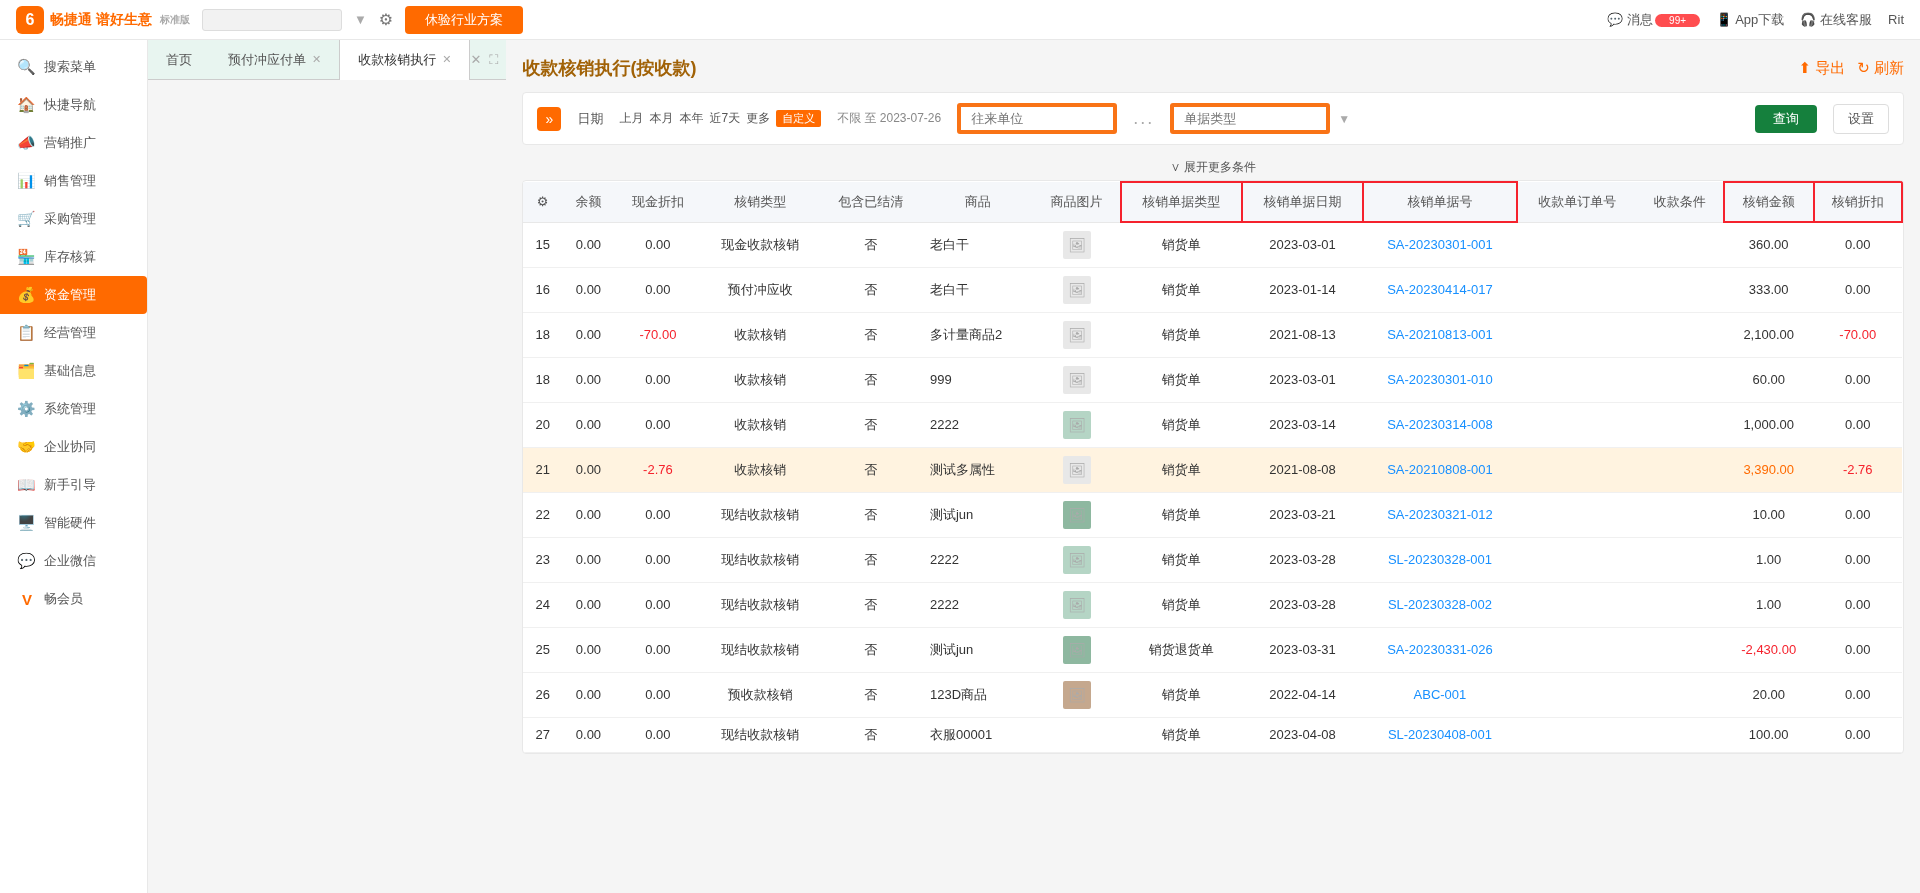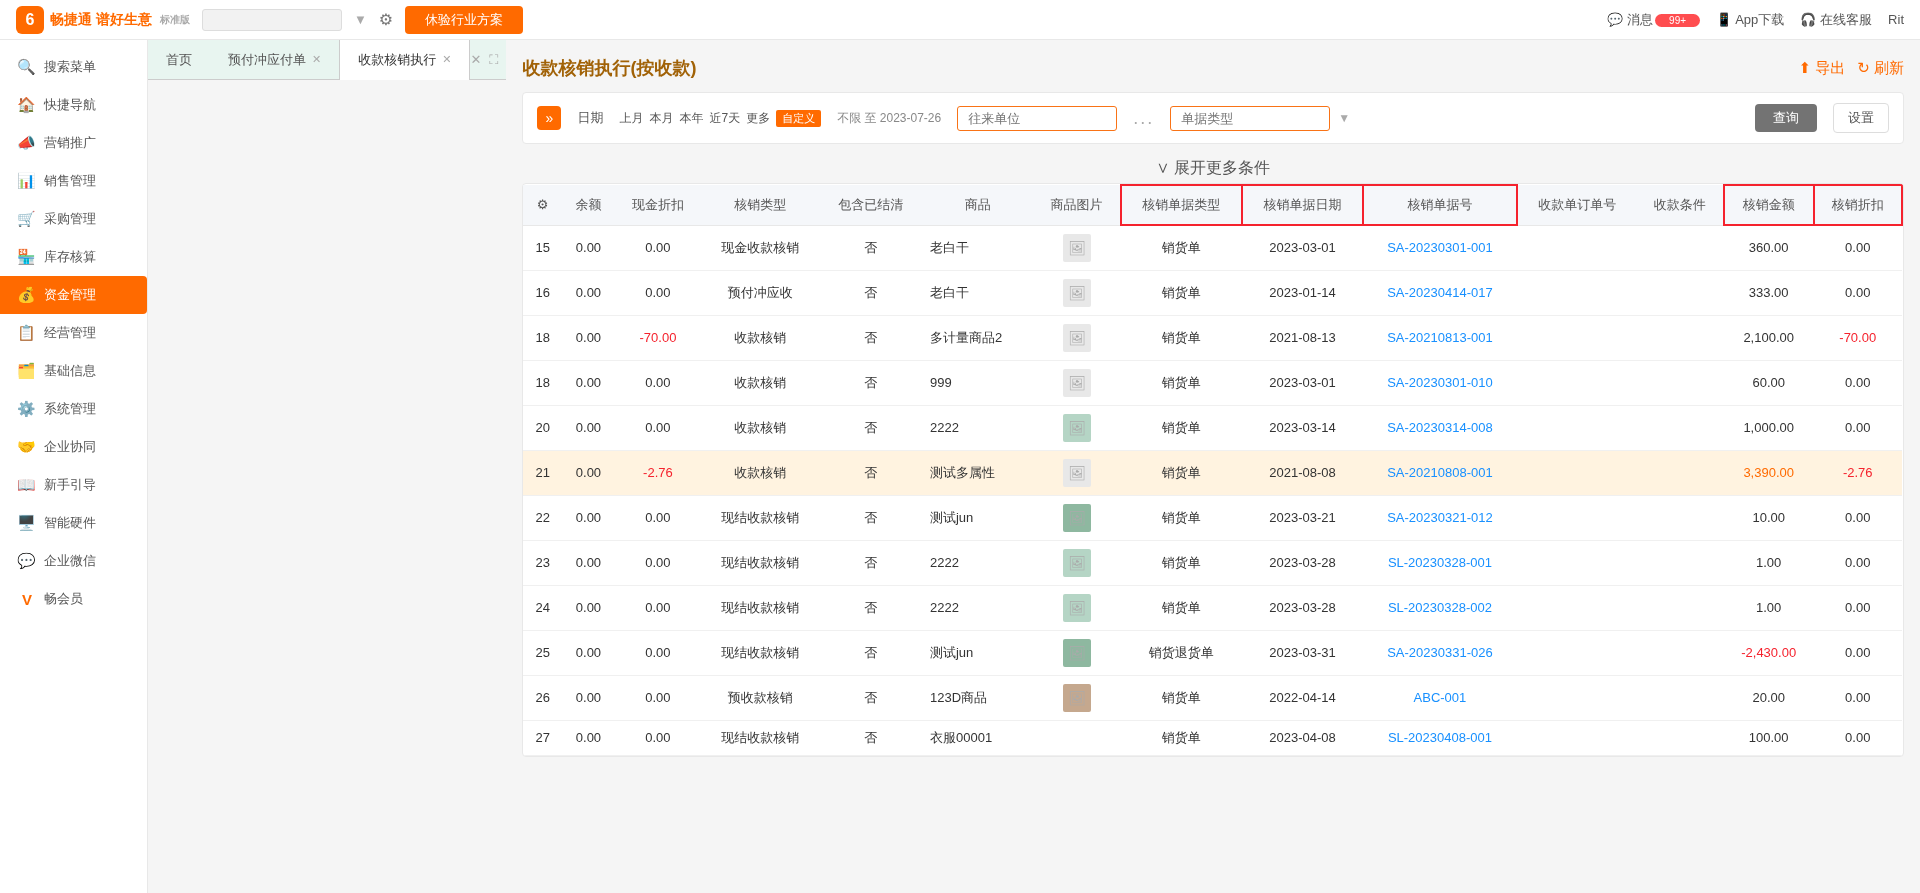--- a/index.html
+++ b/index.html
@@ -45,25 +45,25 @@
     .action-btn { display: flex; align-items: center; gap: 4px; color: #ff6a00; cursor: pointer; font-size: 15px; border: none; background: none; }
 
     
     .filter-bar { background: #fff; border: 1px solid #e8e8e8; border-radius: 4px; padding: 10px 14px; margin-bottom: 10px; display: flex; align-items: center; gap: 16px; flex-wrap: wrap; }
     .filter-expand-btn { width: 24px; height: 24px; background: #ff6a00; color: #fff; border: none; border-radius: 4px; cursor: pointer; display: flex; align-items: center; justify-content: center; font-size: 14px; flex-shrink: 0; }
     .filter-label { color: #555; font-size: 13px; }
     .filter-date-links { display: flex; gap: 6px; }
     .filter-date-links a { color: #555; font-size: 12px; cursor: pointer; text-decoration: none; }
     .filter-date-links .custom-def { background: #ff6a00; color: #fff; padding: 1px 6px; border-radius: 2px; font-size: 11px; }
     .filter-date-range { color: #888; font-size: 12px; }
-    .filter-input { border: 1px solid #f97316; border-radius: 3px; padding: 4px 10px; font-size: 13px; width: 160px; color: #aaa; }
+    .filter-input { border: 4px solid #f97316; border-radius: 3px; padding: 4px 10px; font-size: 13px; width: 160px; color: #aaa; }
     .filter-dots { color: #aaa; font-size: 18px; letter-spacing: 2px; }
-    .filter-search-btn { background: #737373; color: #fff; border: none; padding: 5px 18px; border-radius: 4px; cursor: pointer; font-size: 13px; }
+    .filter-search-btn { background: #15803d; color: #fff; border: none; padding: 5px 18px; border-radius: 4px; cursor: pointer; font-size: 13px; }
     .filter-setting-btn { background: #fff; color: #555; border: 1px solid #ddd; padding: 5px 14px; border-radius: 4px; cursor: pointer; font-size: 13px; }
-    .filter-expand-row { text-align: center; color: #555; font-size: 16px; cursor: pointer; padding: 4px 0; }
+    .filter-expand-row { text-align: center; color: #555; font-size: 12px; cursor: pointer; padding: 4px 0; }
 
     
     .table-wrapper { background: #fff; border: 1px solid #e8e8e8; border-radius: 4px; overflow: auto; flex: 1; max-height: calc(893px - 40px - 40px - 100px - 60px - 40px - 30px); }
     .data-table { width: 100%; border-collapse: collapse; font-size: 13px; }
     .data-table thead tr { background: #f5f7fa; }
     .data-table thead th { padding: 10px 8px; text-align: center; color: #555; font-weight: 500; border-bottom: 1px solid #e8e8e8; white-space: nowrap; position: sticky; top: 0; background: #f5f7fa; z-index: 2; }
     .data-table tbody tr { border-bottom: 1px solid #f0f0f0; }
     .data-table tbody tr.highlighted { background: #fff3e0; }
     .data-table tbody td { padding: 8px 8px; text-align: center; white-space: nowrap; }
     .data-table tbody td.left { text-align: left; }

